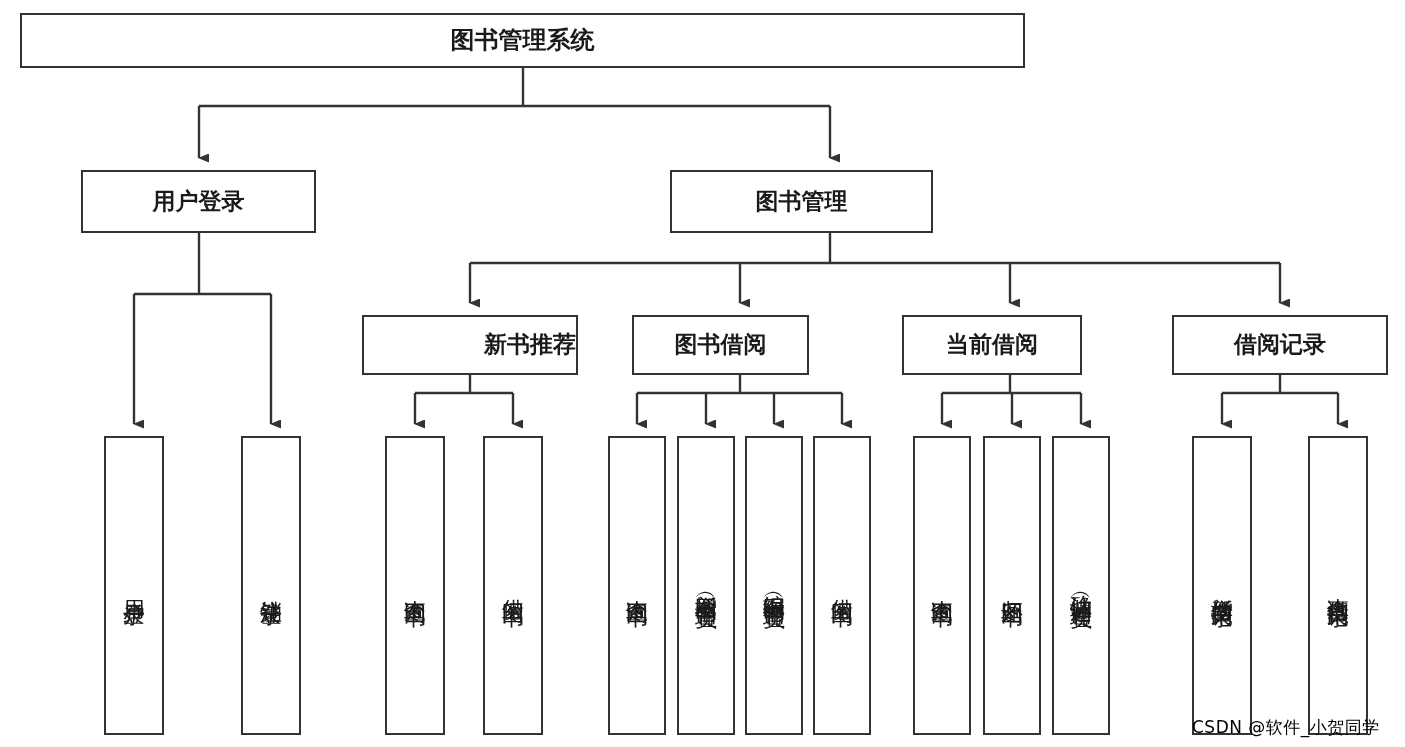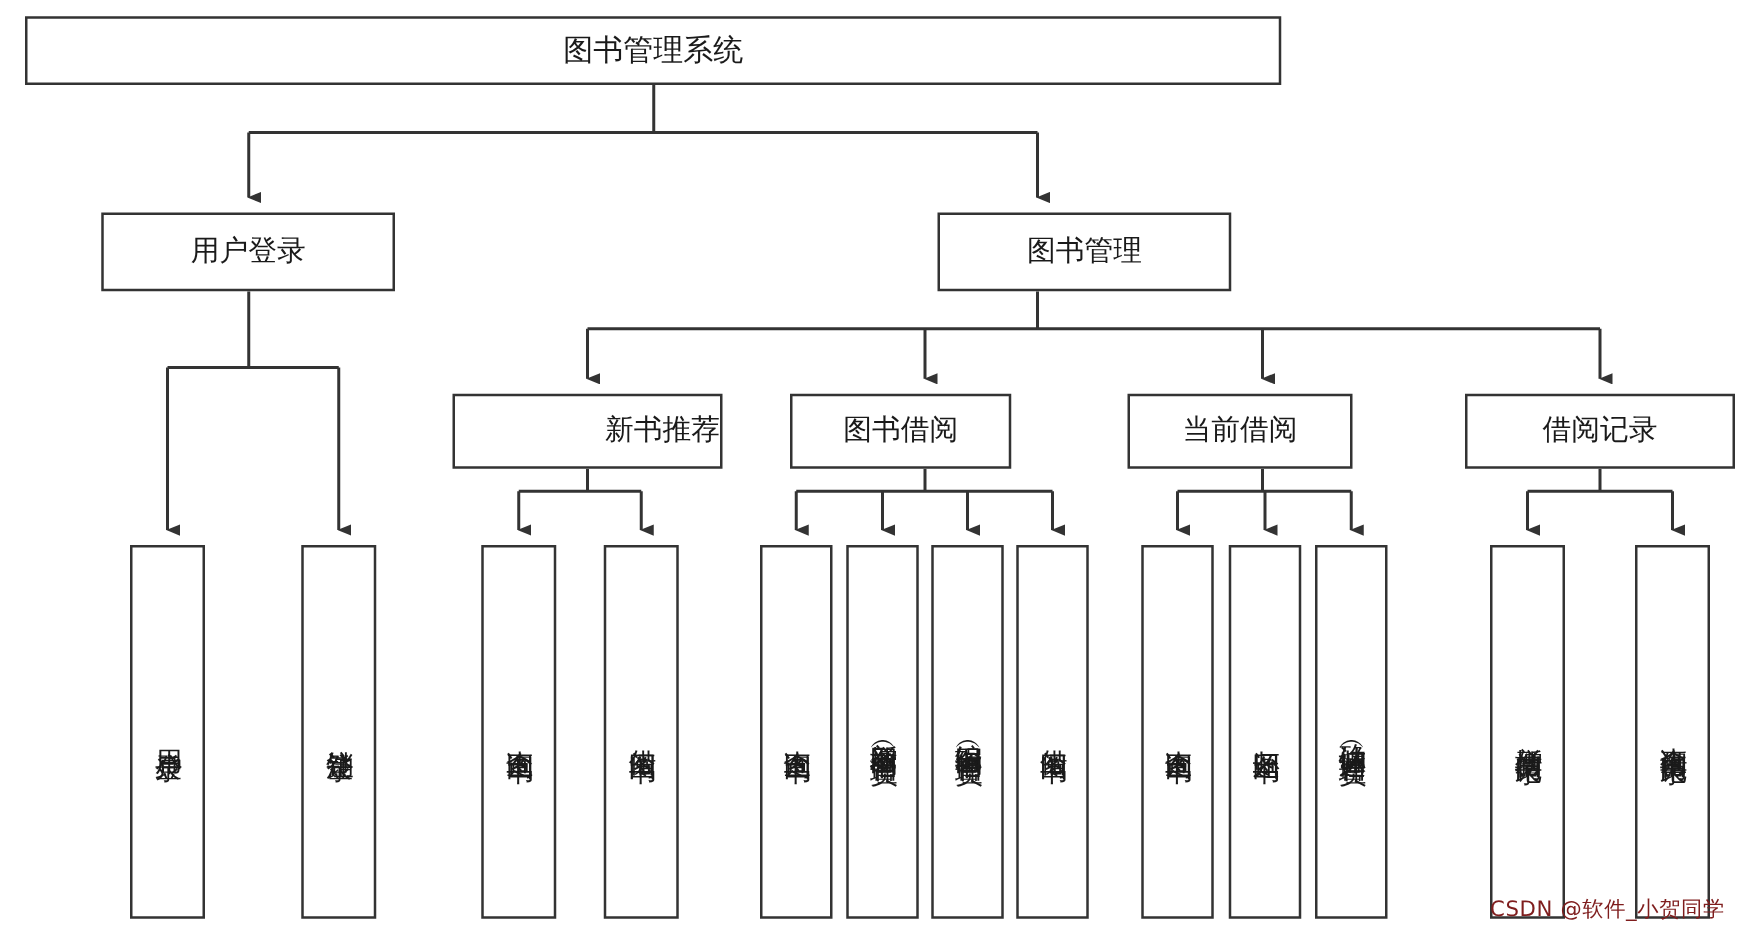--- a/index.html
+++ b/index.html
@@ -36,32 +36,33 @@
   }
   .node-label {
     color: #1a1a1a;
     text-align: center;
     line-height: 1.12;
     white-space: pre;
   }
   .node.horizontal .node-label {
     writing-mode: horizontal-tb;
     font-size: 23px;
+    font-weight: bold;
   }
   .node.vertical .node-label {
     writing-mode: vertical-rl;
     text-orientation: upright;
     font-size: 22px;
     letter-spacing: 2px;
     line-height: 1.0;
   }
   .node.root .node-label { font-size: 24px; }
   .watermark {
     position: absolute;
-    color: #7f1d1d;
+    color: #000000;
     font-size: 17px;
     white-space: nowrap;
     letter-spacing: 0.5px;
   }
 </style>
 </head>
 <body>
 
 <div id="diagram-root">
 
@@ -108,21 +109,21 @@
       </g>
   </svg>
 
   <div id="nodes-layer">
       <div class="node horizontal root" style="left: 20px; top: 13px; width: 1005px; height: 55px;">
         <span class="node-label">图书管理系统</span>
       </div>
       <div class="node horizontal" style="left: 81px; top: 170px; width: 235px; height: 63px;">
         <span class="node-label">用户登录</span>
       </div>
-      <div class="node horizontal" style="left: 750px; top: 170px; width: 235px; height: 63px;">
+      <div class="node horizontal" style="left: 670px; top: 170px; width: 263px; height: 63px;">
         <span class="node-label">图书管理</span>
       </div>
       <div class="node horizontal" style="left: 362px; top: 315px; width: 216px; height: 60px; justify-content: flex-end;">
         <span class="node-label">新书推荐</span>
       </div>
       <div class="node horizontal" style="left: 632px; top: 315px; width: 177px; height: 60px;">
         <span class="node-label">图书借阅</span>
       </div>
       <div class="node horizontal" style="left: 902px; top: 315px; width: 180px; height: 60px;">
         <span class="node-label">当前借阅</span>

